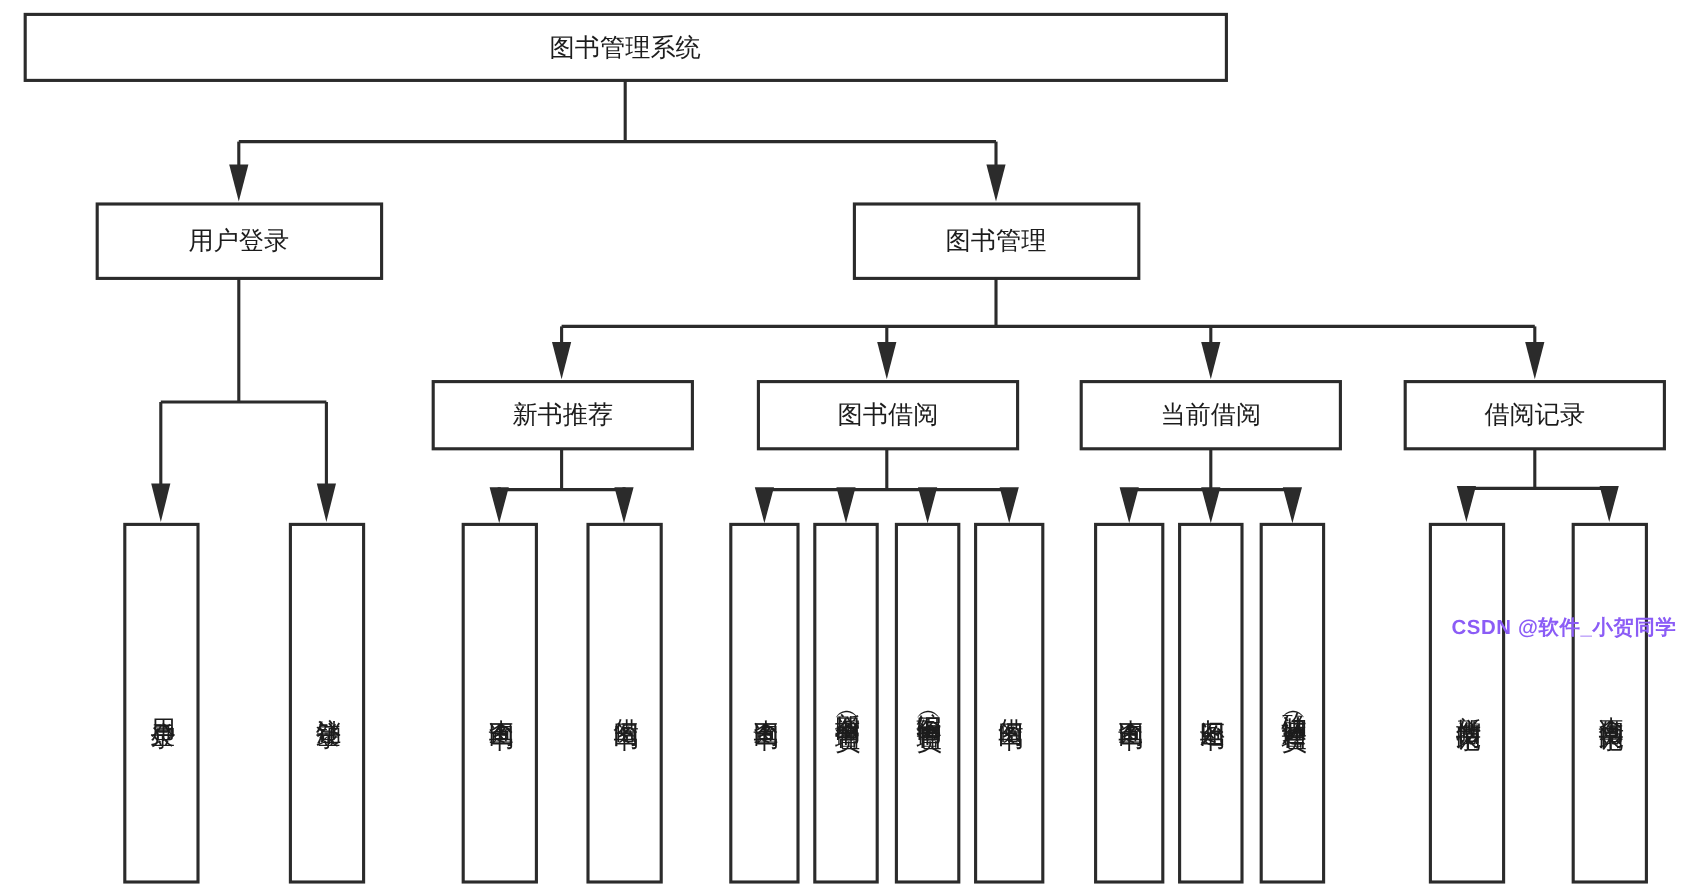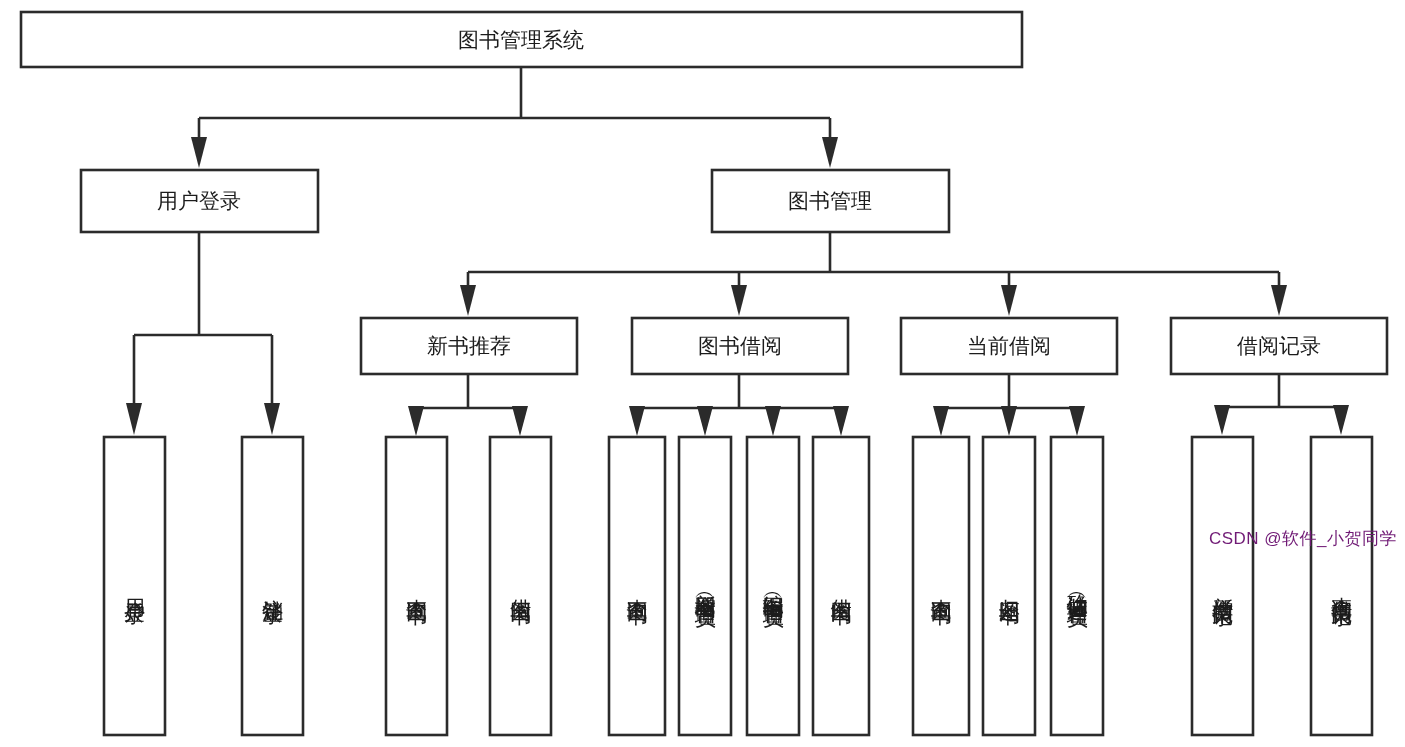--- a/index.html
+++ b/index.html
@@ -63,26 +63,27 @@
   .leaf-label-wrap {
     position: absolute;
     display: flex;
     align-items: center;
     justify-content: center;
     pointer-events: none;
   }
   .watermark {
     position: absolute;
     right: 8px;
-    bottom: 6px;
+    bottom: 22px;
     font-family: "Liberation Sans", "DejaVu Sans", sans-serif;
     font-size: 17px;
-    color: #701a75;
+    color: #8b5cf6;
     white-space: nowrap;
     letter-spacing: 0.5px;
+    font-weight: bold;
   }
 </style>
 </head>
 <body>
 
 <div id="diagram-root">
 
   <svg id="flowchart" viewBox="0 0 1405 747">
 
     <g>

